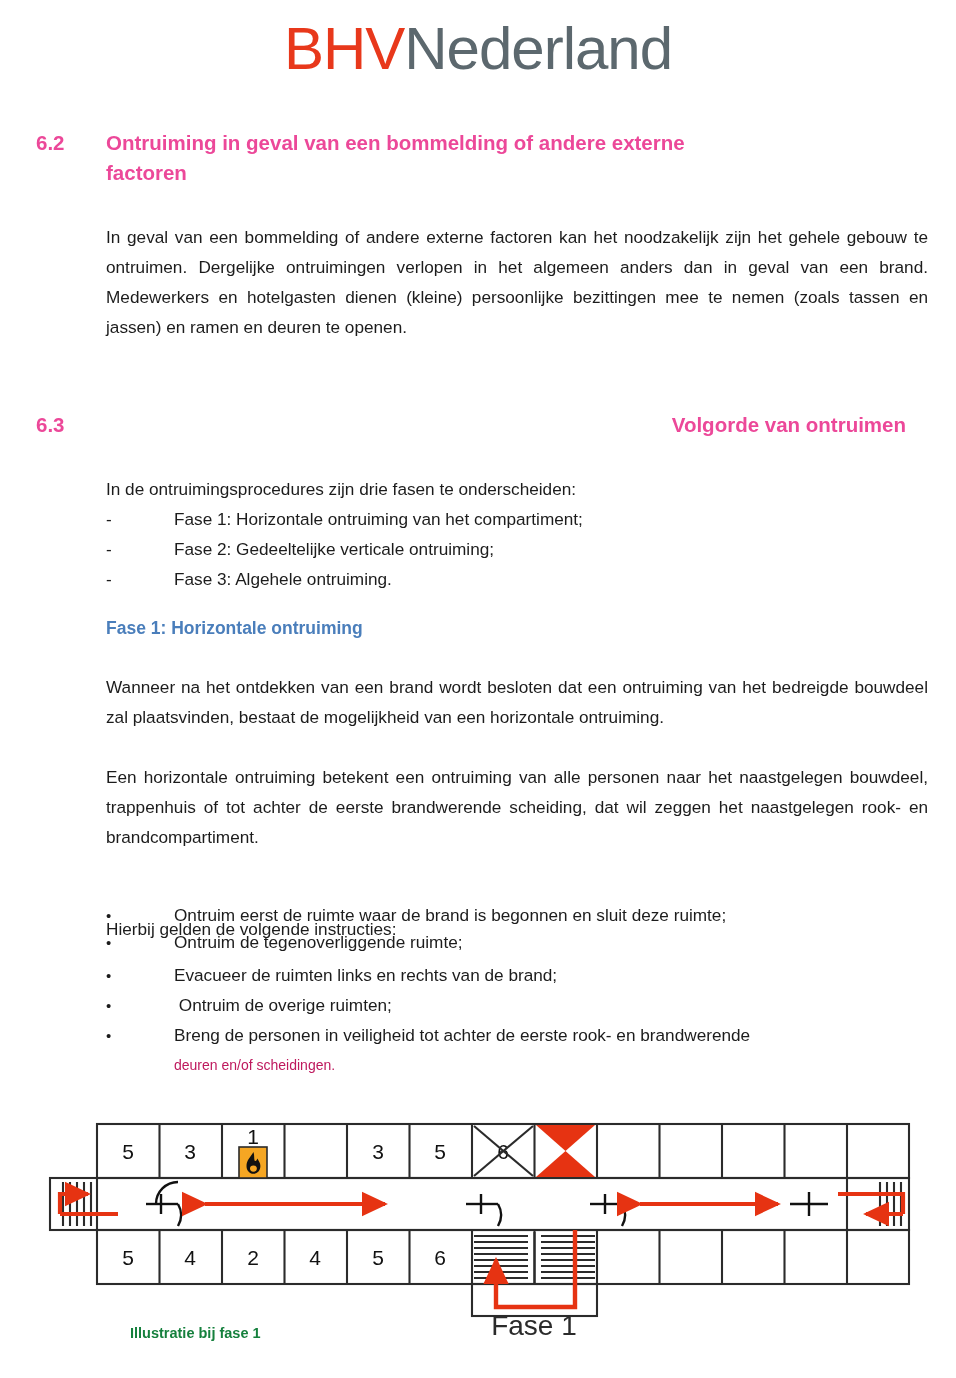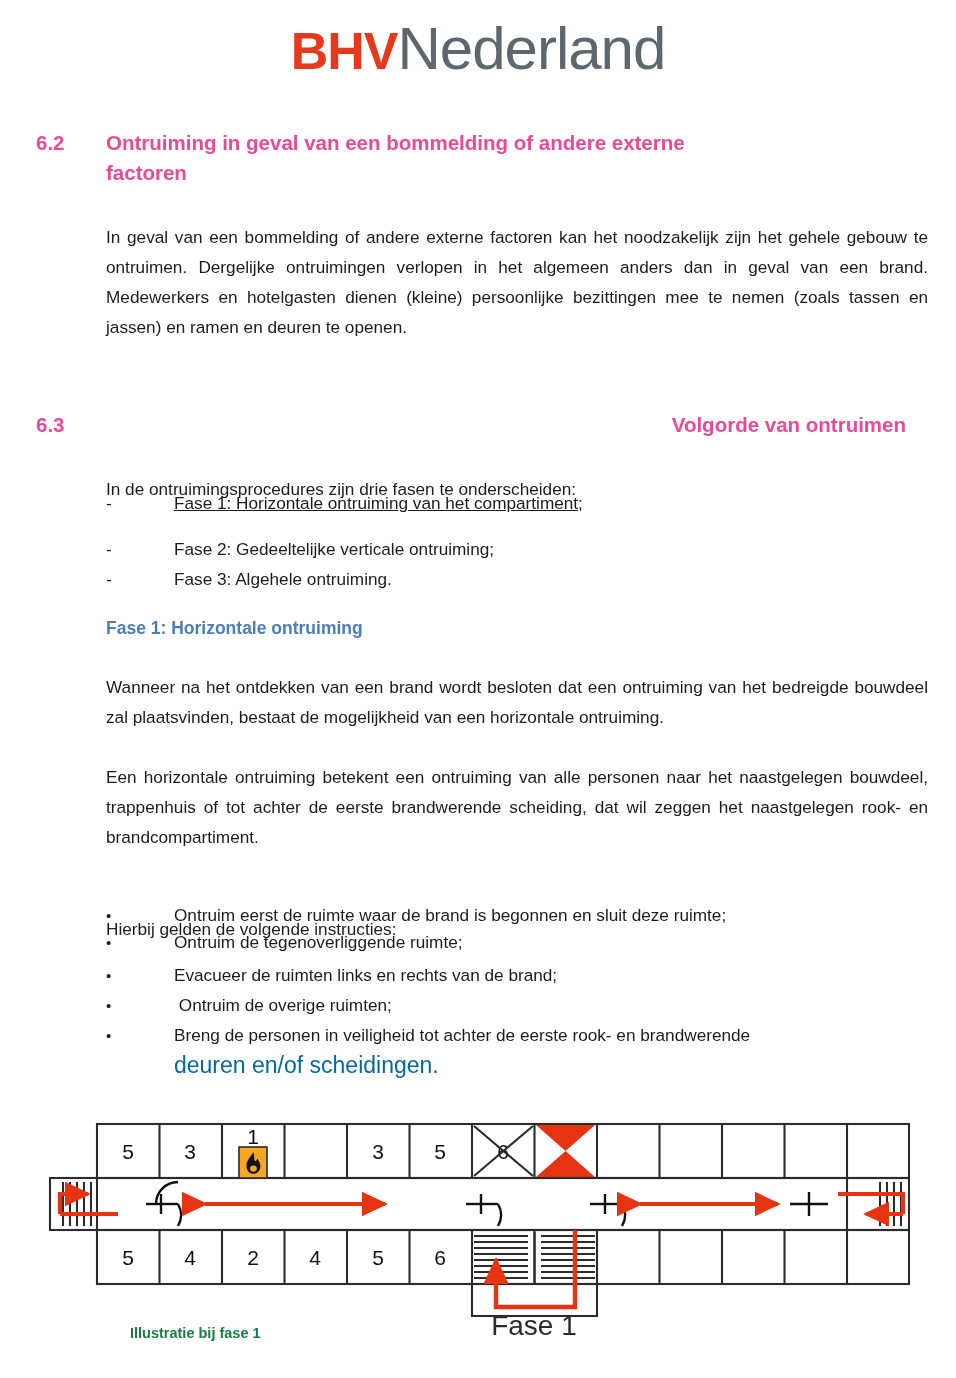--- a/index.html
+++ b/index.html
@@ -19,22 +19,22 @@
   
   .logo-band {
     position: absolute;
     left: 0;
     top: 14px;
     width: 956px;
     text-align: center;
     white-space: nowrap;
   }
   .logo-bhv {
-    font-size: 52px;
-    font-weight: bold;
+    font-size: 60px;
+    font-weight: normal;
     color: #E8381B;
     letter-spacing: -1px;
     font-family: "Liberation Sans", sans-serif;
   }
   .logo-ned {
     font-size: 60px;
     font-weight: 400;
     color: #5C686E;
     letter-spacing: -1px;
     font-family: "Liberation Sans", sans-serif;
@@ -92,23 +92,23 @@
     display: inline-block;
     width: 68px;
   }
   .list-row .marker.bullet {
     font-size: 15px;
   }
 
   .wrap-cont {
     position: absolute;
     left: 174px;
-    font-size: 23px;
-    line-height: 30px;
-    color: #0369a1;
+    font-size: 14px;
+    line-height: 30px;
+    color: #be185d;
   }
 
   
   .figure {
     position: absolute;
     left: 0;
     top: 1108px;
     width: 956px;
     height: 230px;
   }
@@ -132,21 +132,21 @@
 <div class="section-head" style="left:106px; top:128px; width:800px;">Ontruiming in geval van een bommelding of andere externe</div>
 <div class="section-head" style="left:106px; top:158px; width:800px;">factoren</div>
 
 <div class="para" style="top:222px; width:822px;">In geval van een bommelding of andere externe factoren kan het noodzakelijk zijn het gehele gebouw te ontruimen. Dergelijke ontruimingen verlopen in het algemeen anders dan in geval van een brand. Medewerkers en hotelgasten dienen (kleine) persoonlijke bezittingen mee te nemen (zoals tassen en jassen) en ramen en deuren te openen.</div>
 
 <div class="section-num" style="top:410px;">6.3</div>
 <div class="section-head" style="left:106px; top:410px; width:800px;text-align:right;">Volgorde van ontruimen</div>
 
 <div class="para para-left" style="top:474px; width:822px;">In de ontruimingsprocedures zijn drie fasen te onderscheiden:</div>
 
-<div class="list-row" style="top:488px;text-decoration:underline;">
+<div class="list-row" style="top:504px;">
   <span class="marker">-</span><span>Fase 1: Horizontale ontruiming van het compartiment;</span>
 </div>
 <div class="list-row" style="top:534px;">
   <span class="marker">-</span><span>Fase 2: Gedeeltelijke verticale ontruiming;</span>
 </div>
 <div class="list-row" style="top:564px;">
   <span class="marker">-</span><span>Fase 3: Algehele ontruiming.</span>
 </div>
 
 <div class="sub-head" style="top:615px;">Fase 1: Horizontale ontruiming</div>

